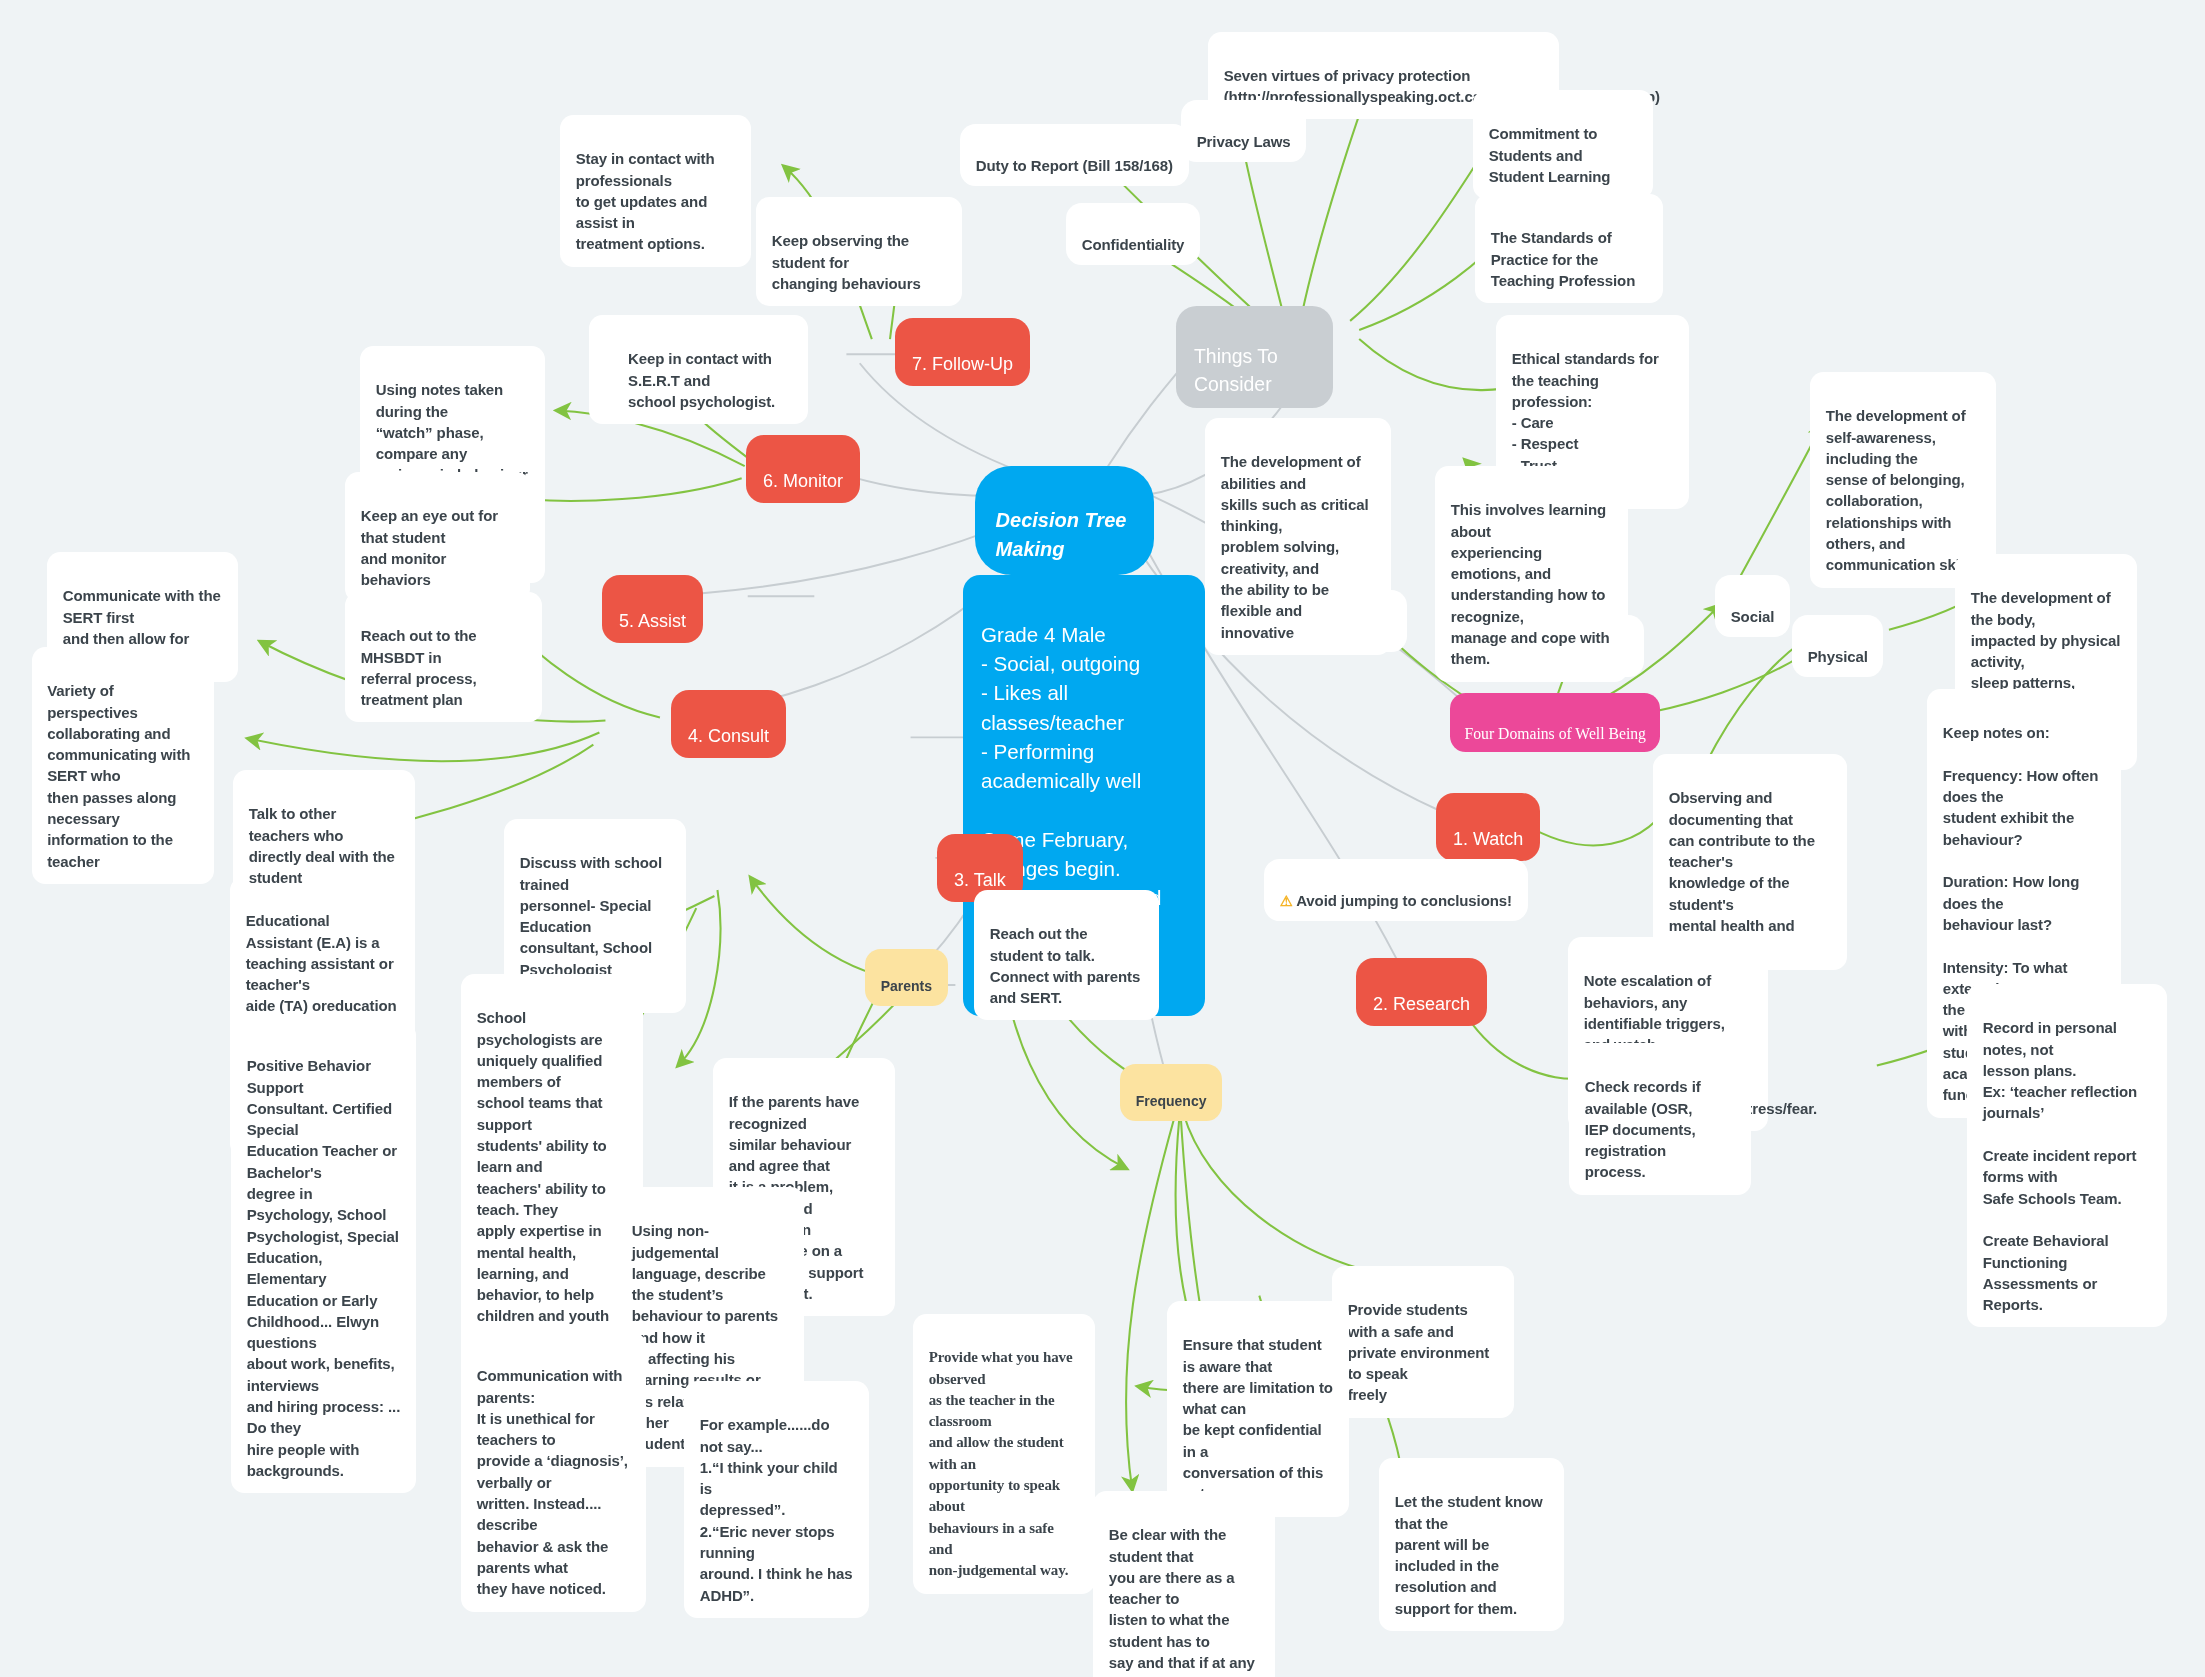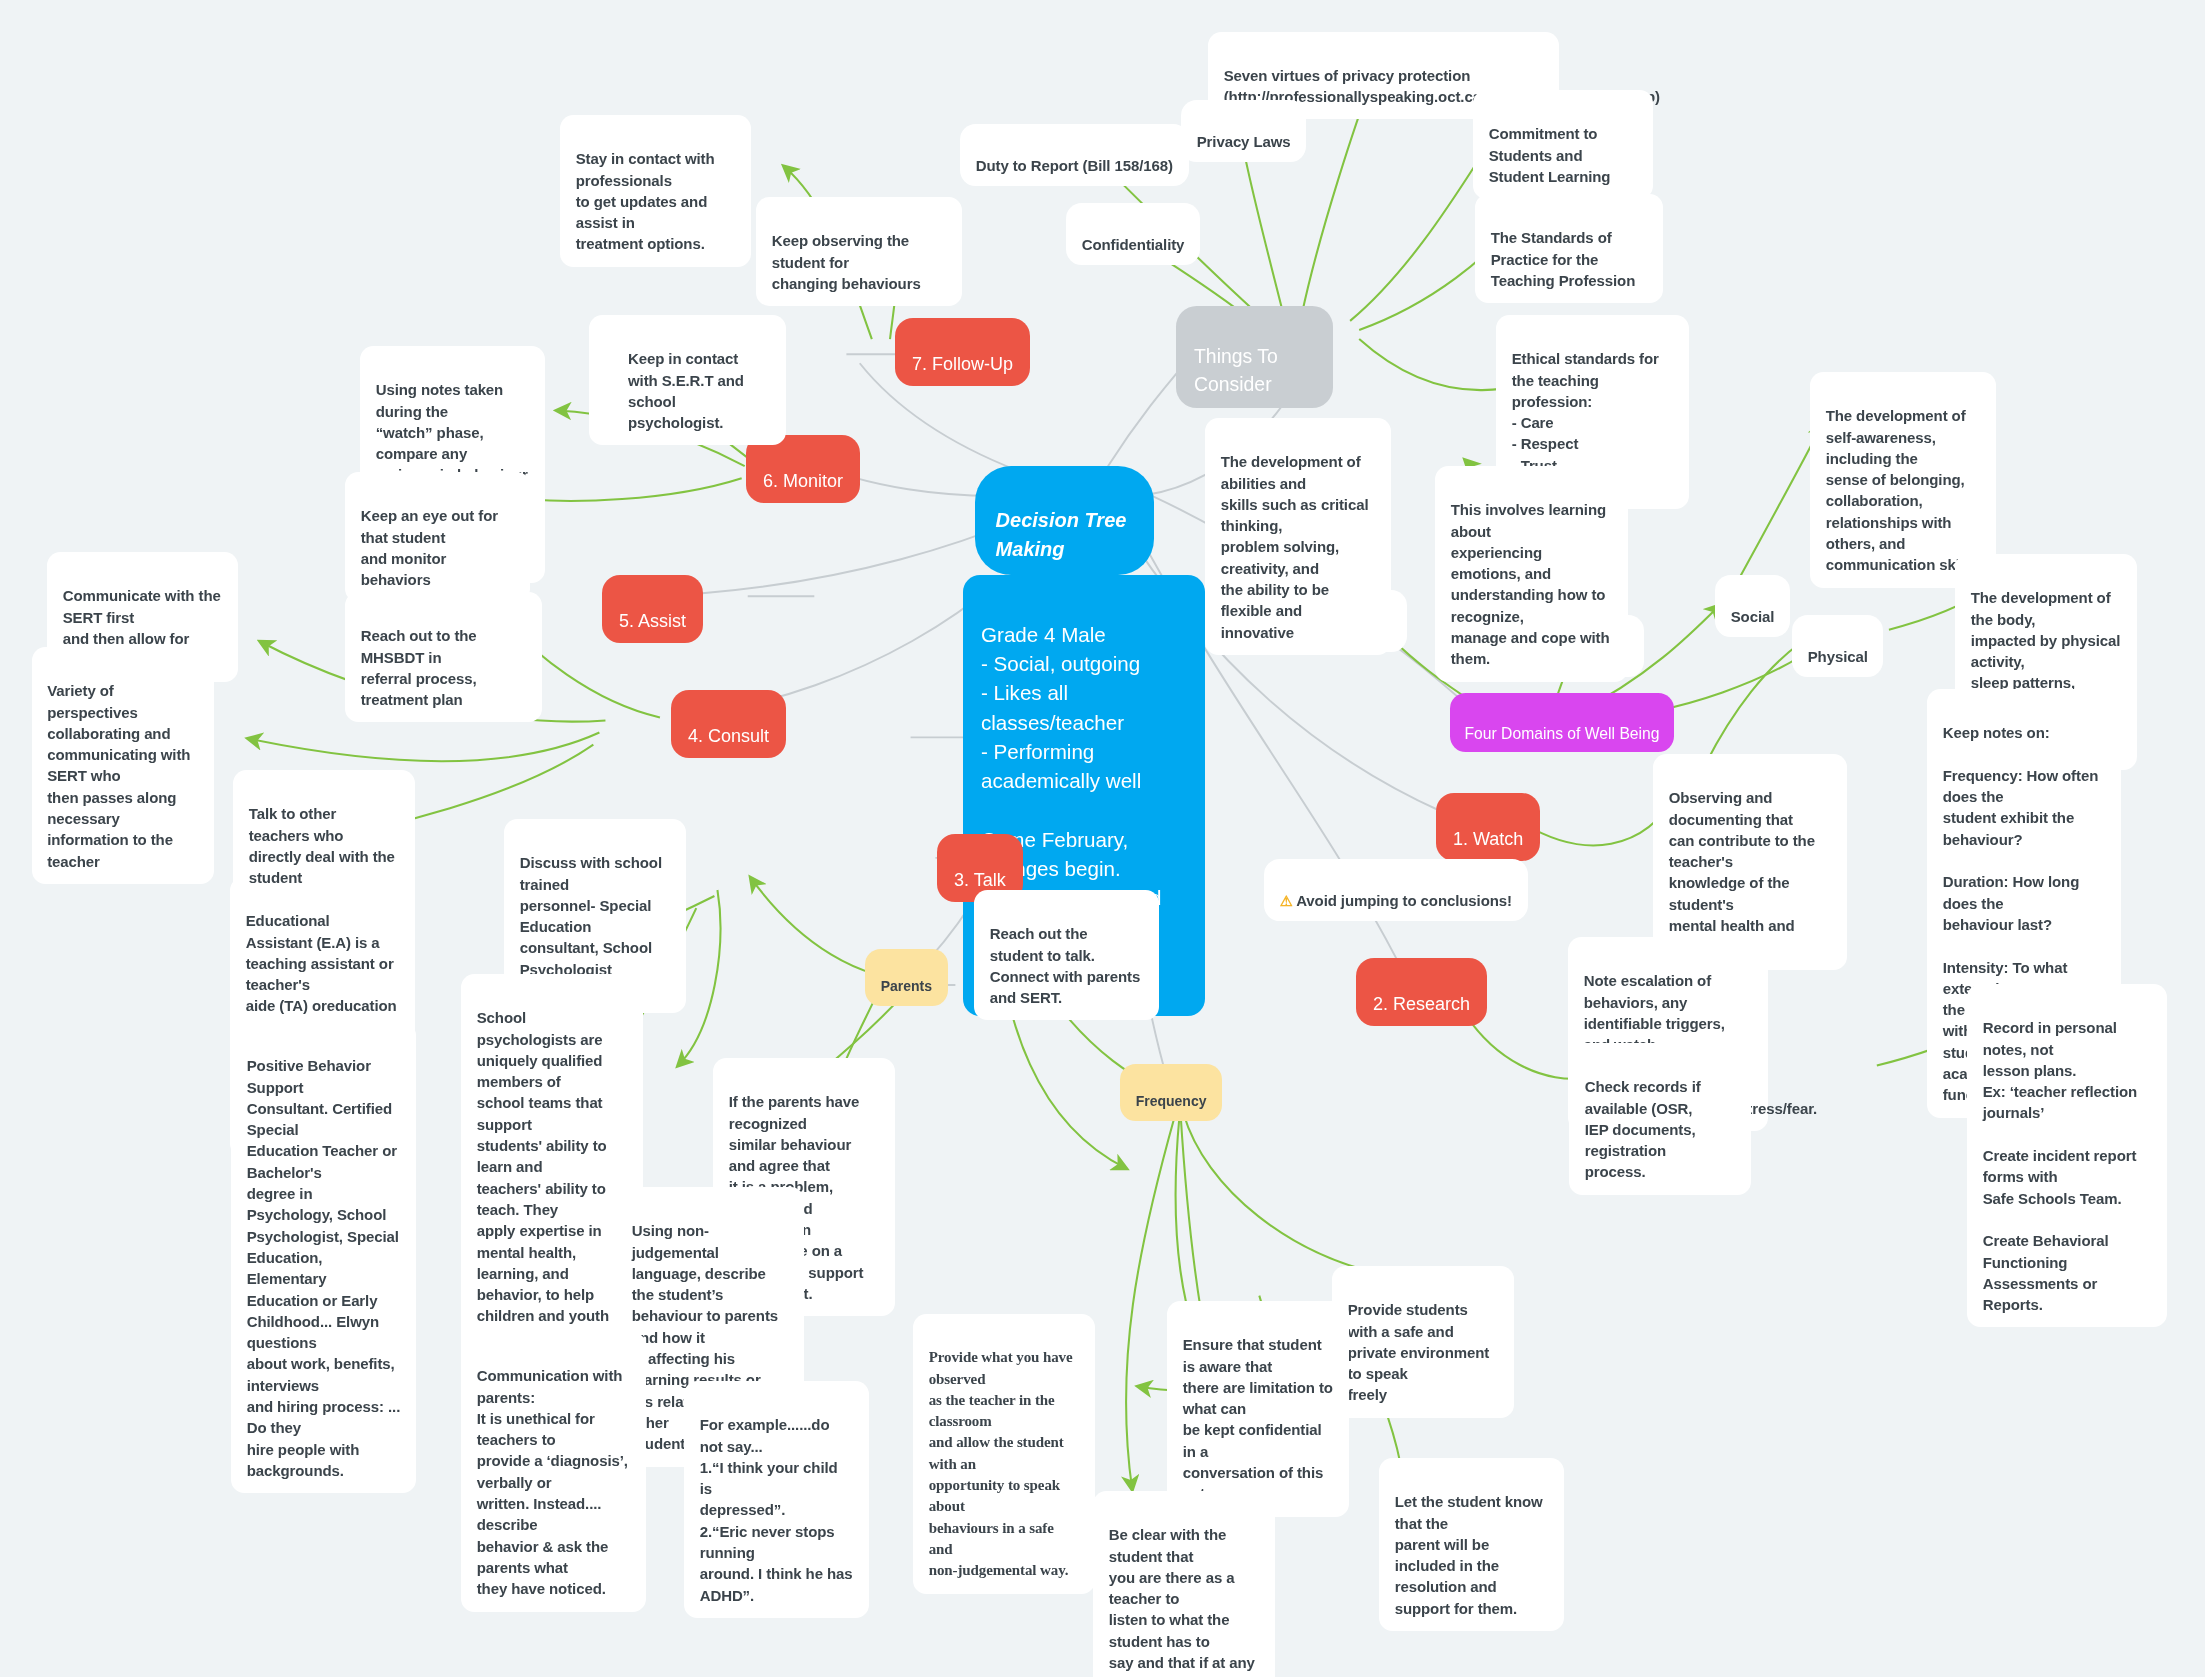--- a/index.html
+++ b/index.html
@@ -71,27 +71,28 @@
   .node.grey-pill {
     background: #c9ced2;
     color: #ffffff;
     font-weight: 400;
     font-size: 19.4px;
     border-radius: 20.6px;
     padding: 9.7px 18px;
     letter-spacing: 0px;
   }
   .node.blue-pill {
-    background: #d946ef;
+    background: #ec4899;
     color: #ffffff;
     font-weight: 400;
     font-size: 15.7px;
     border-radius: 15.7px;
     padding: 7.3px 14.5px;
     letter-spacing: 0px;
+    font-family: Liberation Serif, serif;
   }
   .node.yellow-pill {
     background: #FCE3A0;
     color: #3b444b;
     font-weight: 700;
     font-size: 14px;
     border-radius: 15.7px;
     padding: 8.5px 15.7px;
     letter-spacing: 0px;
   }
@@ -435,21 +436,21 @@
 information to the teacher</span>
   </div>
   <div class="node" style="left:233px; top:770px; width:182px;">
     <span>Talk to other teachers who
 directly deal with the student</span>
   </div>
 
   <div class="node step" style="left:746px; top:435px; width:auto;">
     <span>6. Monitor</span>
   </div>
-  <div class="node" style="left:589px; top:315px; width:197px;padding-left:39px;">
+  <div class="node" style="left:589px; top:315px; width:219px;padding-left:39px;">
     <span>Keep in contact with S.E.R.T and
 school psychologist.</span>
   </div>
   <div class="node" style="left:360px; top:346px; width:185px;">
     <span>Using notes taken during the
 “watch” phase, compare any
 variance in behaviour after
 appropriate steps have been
 taken.</span>
   </div>

